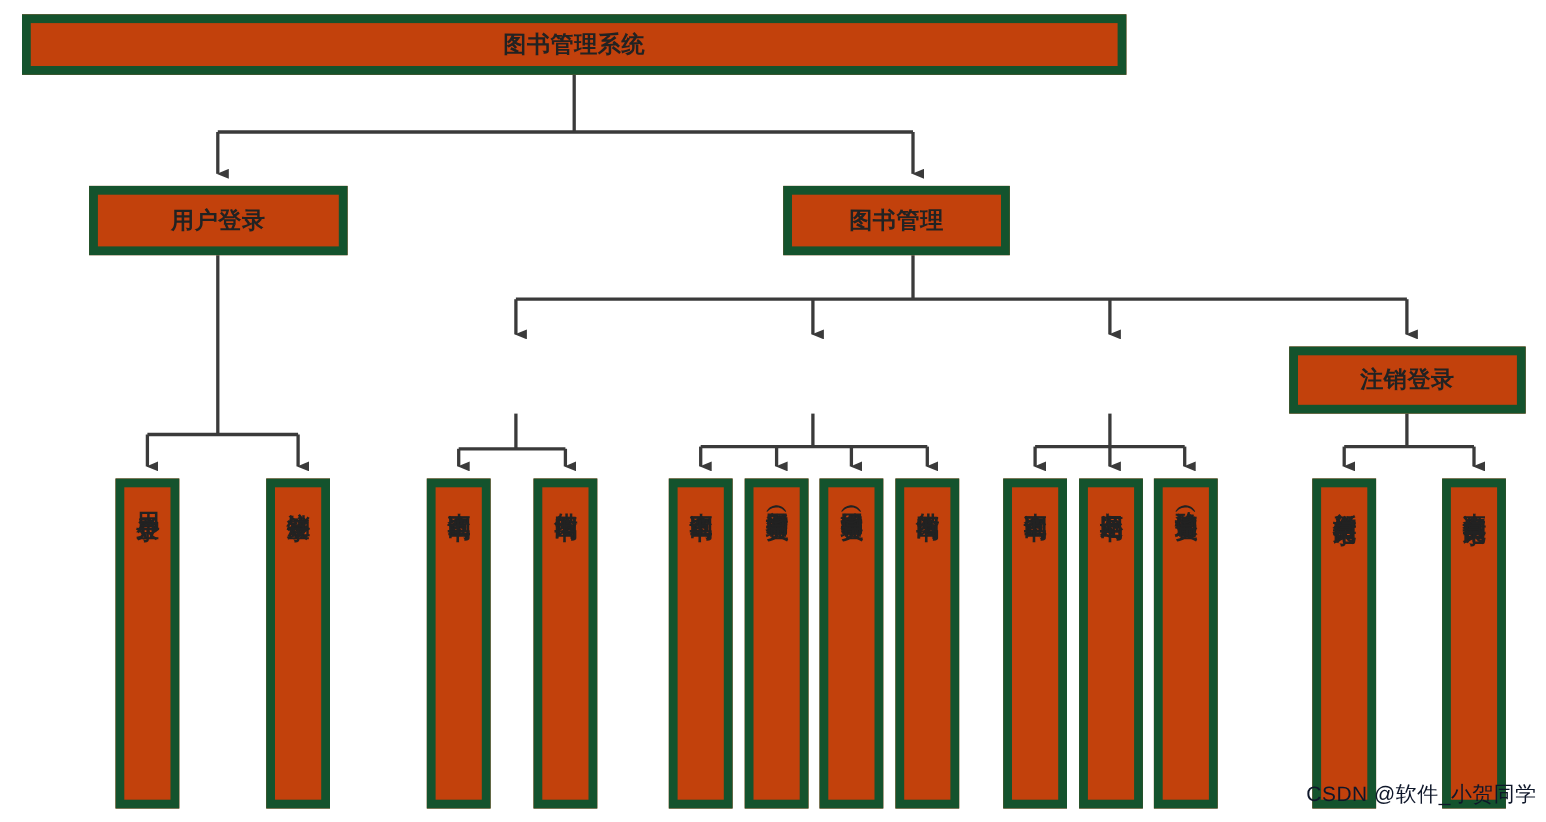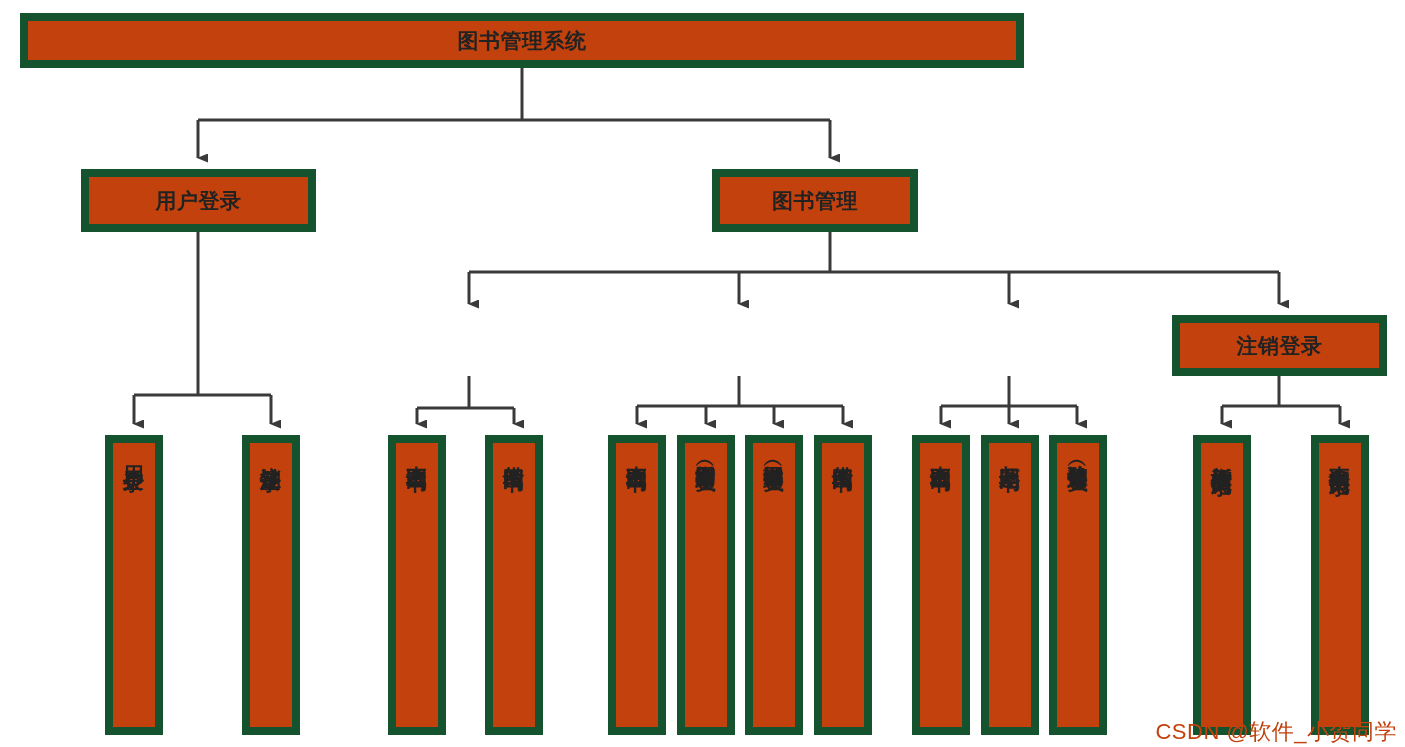--- a/index.html
+++ b/index.html
@@ -60,23 +60,23 @@
     letter-spacing: 2px;
     line-height: 1;
   }
   .node.vert.tall .label {
     font-size: 20px;
     letter-spacing: 1px;
   }
   #watermark {
     position: absolute;
     right: 8px;
-    bottom: 0;
-    font-size: 22px;
-    color: #c2410c;
+    bottom: 12px;
+    font-size: 19px;
+    color: #0f172a;
     letter-spacing: 0.5px;
     white-space: nowrap;
   }
 </style>
 </head>
 <body>
 
 <div id="diagram">
 
   <svg class="connectors" viewBox="0 0 1405 747">

